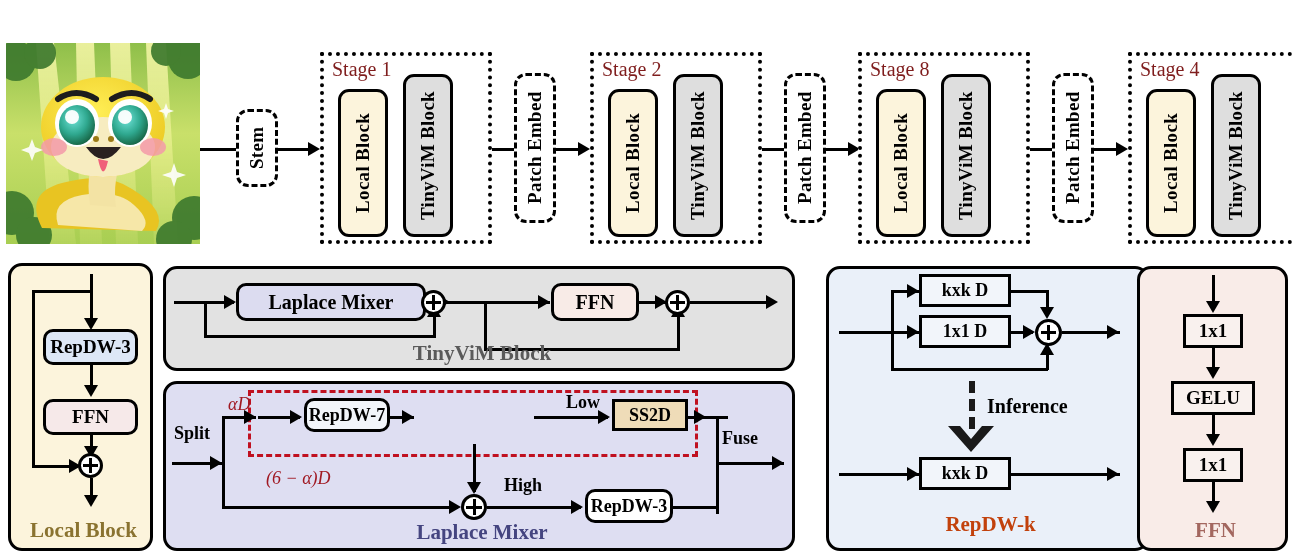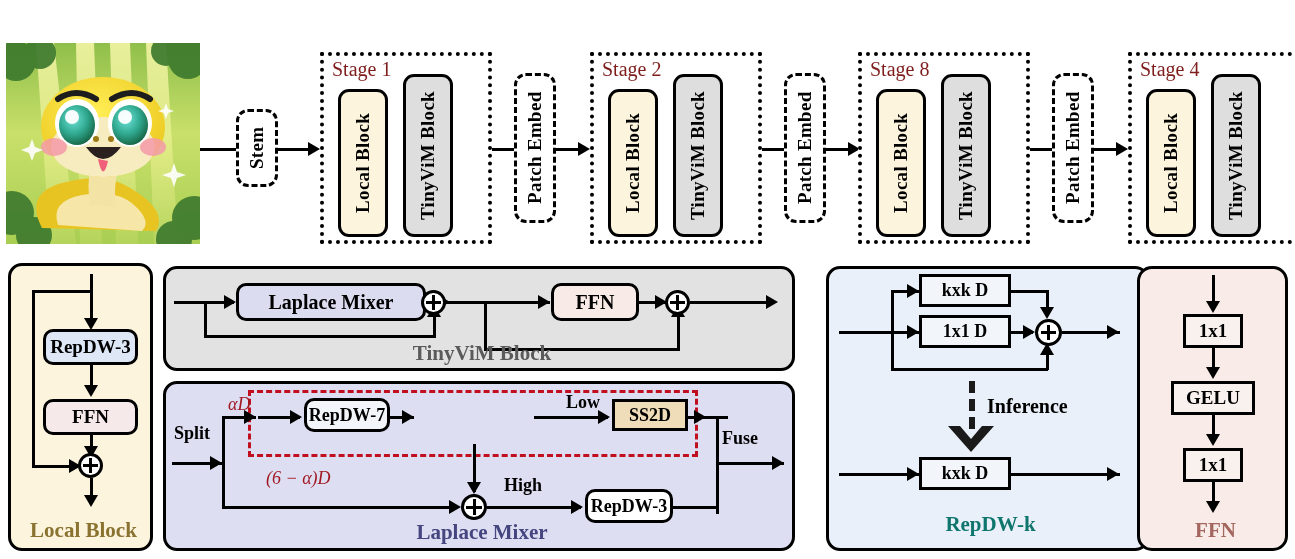--- a/index.html
+++ b/index.html
@@ -460,24 +460,24 @@
     <div class="lbl" style="left:158px; top:126px; font-size:20px;">Inference</div>
 
     <div class="hline" style="left:10px; top:204px; width:80px;"></div>
     <div class="arrowR" style="left:78px; top:198px;"></div>
     <div class="node sharp" style="left:90px; top:188px; width:92px; height:33px; background:#F2F5FA; font-size:18px;">
       <span>kxk D</span>
     </div>
     <div class="hline" style="left:182px; top:204px; width:109px;"></div>
     <div class="arrowR" style="left:278px; top:198px;"></div>
 
-    <div class="panel-label" style="left:0; top:243px; width:323px; color:#0f766e;">RepDW-k</div>
-  </div>
-
-  <div class="panel" style="left:1137px; top:266px; width:151px; height:285px; background:#F9ECE8;border-radius:15px;">
+    <div class="panel-label" style="left:0; top:243px; width:323px; color:#c2410c;">RepDW-k</div>
+  </div>
+
+  <div class="panel" style="left:1137px; top:266px; width:151px; height:285px; background:#F9ECE8;">
     <div class="vline" style="left:72px; top:6px; height:32px;"></div>
     <div class="arrowD" style="left:66px; top:32px;"></div>
 
     <div class="node sharp" style="left:43px; top:45px; width:60px; height:34px; background:#F9F1EE; font-size:19px;">
       <span>1x1</span>
     </div>
 
     <div class="vline" style="left:72px; top:79px; height:26px;"></div>
     <div class="arrowD" style="left:66px; top:98px;"></div>
 

